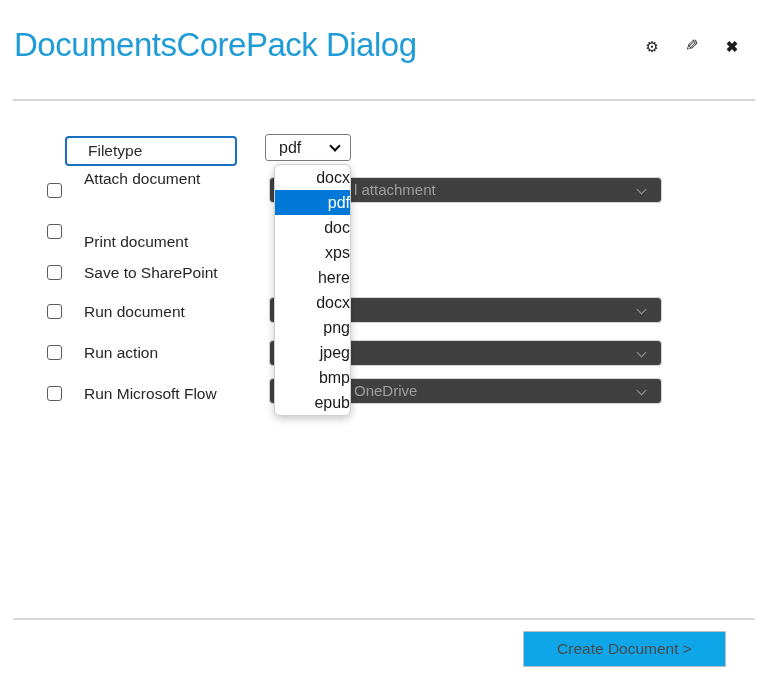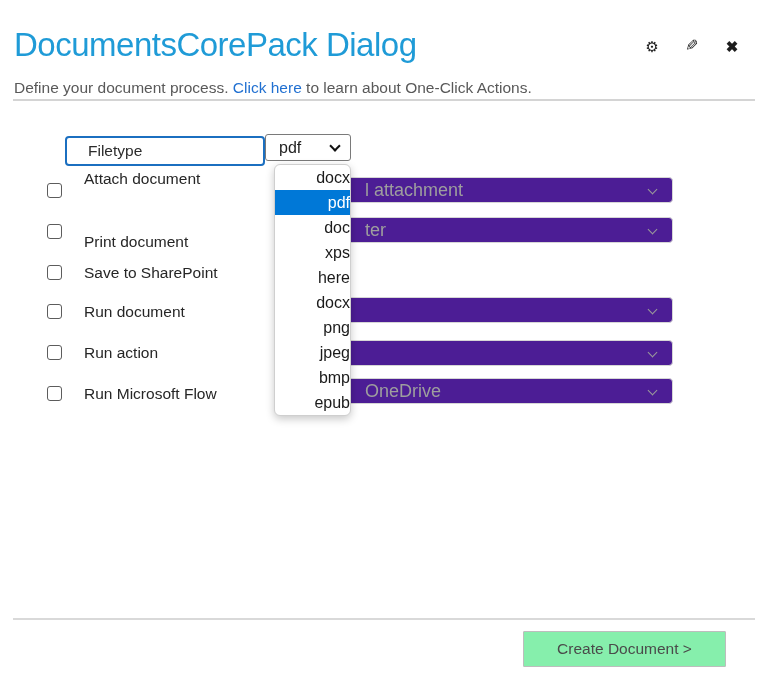--- a/index.html
+++ b/index.html
@@ -40,21 +40,21 @@
     font-size:15.5px;color:#595959;
   }
   .subtitle a{color:var(--link-blue);text-decoration:none;cursor:pointer;}
   .hr{
     position:absolute;left:13px;width:742px;height:2px;background:#d9d9d9;
   }
   .hr.top{top:99px;height:1.5px;background:#d4d4d4;}
   .hr.bottom{top:618px;}
   
   .filetype-box{
-    position:absolute;left:65px;top:136px;width:200px;height:30px;
+    position:absolute;left:65px;top:136px;width:172px;height:30px;
     border:2px solid var(--focus-border-blue);border-radius:4px;background:#fff;
     font-size:15.5px;color:#2b2b2b;line-height:26px;padding-left:21px;
   }
   .select{
     position:absolute;background:#fff;border:1px solid #7a7a7a;border-radius:3px;
     font-size:16px;color:#1f1f1f;
   }
   .select .chev{
     position:absolute;width:8px;height:8px;
     border-right:2px solid #111;border-bottom:2px solid #111;
@@ -78,54 +78,53 @@
   .popup .opt.sel{background:var(--option-highlight);color:#fff;}
   
   .cb{
     position:absolute;left:47px;width:15px;height:15px;
     border:1px solid #5c5c5c;border-radius:3px;background:#fff;cursor:pointer;
   }
   .row-label{
     position:absolute;left:84px;font-size:15.5px;color:#262626;line-height:17px;
   }
   .row-select{
-    position:absolute;left:280px;width:393px;height:26px;
-    background:#4c1d95;border:1px solid #d6d6d6;border-radius:4px;
-    font-size:18px;color:#9e9e9e;line-height:24px;
+    position:absolute;left:269px;width:393px;height:26px;
+    background:#404040;border:1px solid #d6d6d6;border-radius:4px;
+    font-size:15px;color:#9e9e9e;line-height:24px;
   }
   .row-select .frag{position:absolute;left:84px;top:0;white-space:nowrap;}
   .row-select .chev2{
     position:absolute;right:16px;top:8px;width:7px;height:7px;
     border-right:1.5px solid #9a9a9a;border-bottom:1.5px solid #9a9a9a;
     transform:rotate(45deg);
   }
   
   .create-btn{
     position:absolute;left:523px;top:631px;width:203px;height:36px;
-    background:#86efac;border:1px solid #bdbdbd;border-radius:1px;
+    background:#0ea5e9;border:1px solid #bdbdbd;border-radius:1px;
     font-family:"Liberation Sans",sans-serif;
     font-size:15.5px;color:#4a4a4a;cursor:pointer;
   }
 </style>
 </head>
 <body>
 
 <div class="dialog">
 
   <div class="title">DocumentsCorePack Dialog</div>
 
   <div class="header-icons">
     <button class="icon-btn">⚙</button>
     <button class="icon-btn pencil">
         <span>✎</span>
       </button>
     <button class="icon-btn close">✖</button>
   </div>
 
-  <div class="subtitle"><span>Define your document process. </span><a>Click here</a><span> to learn about One-Click Actions.</span></div>
 
   <div class="hr top"></div>
 
   <div class="filetype-box">Filetype</div>
 
   <div class="select filetype-select">
     <span>pdf</span>
     <span class="chev"></span>
   </div>
 
@@ -144,24 +143,20 @@
 
   <span class="cb" style="top:183px"></span>
   <span class="row-label" style="top:170px">Attach document</span>
   <div class="row-select" style="top:177px">
     <span class="frag">l attachment</span>
     <span class="chev2"></span>
   </div>
 
   <span class="cb" style="top:224px"></span>
   <span class="row-label" style="top:233px">Print document</span>
-  <div class="row-select" style="top:217px">
-    <span class="frag">ter</span>
-    <span class="chev2"></span>
-  </div>
 
   <span class="cb" style="top:265px"></span>
   <span class="row-label" style="top:264px">Save to SharePoint</span>
 
   <span class="cb" style="top:304px"></span>
   <span class="row-label" style="top:303px">Run document</span>
   <div class="row-select" style="top:297px">
     <span class="chev2"></span>
   </div>
 

